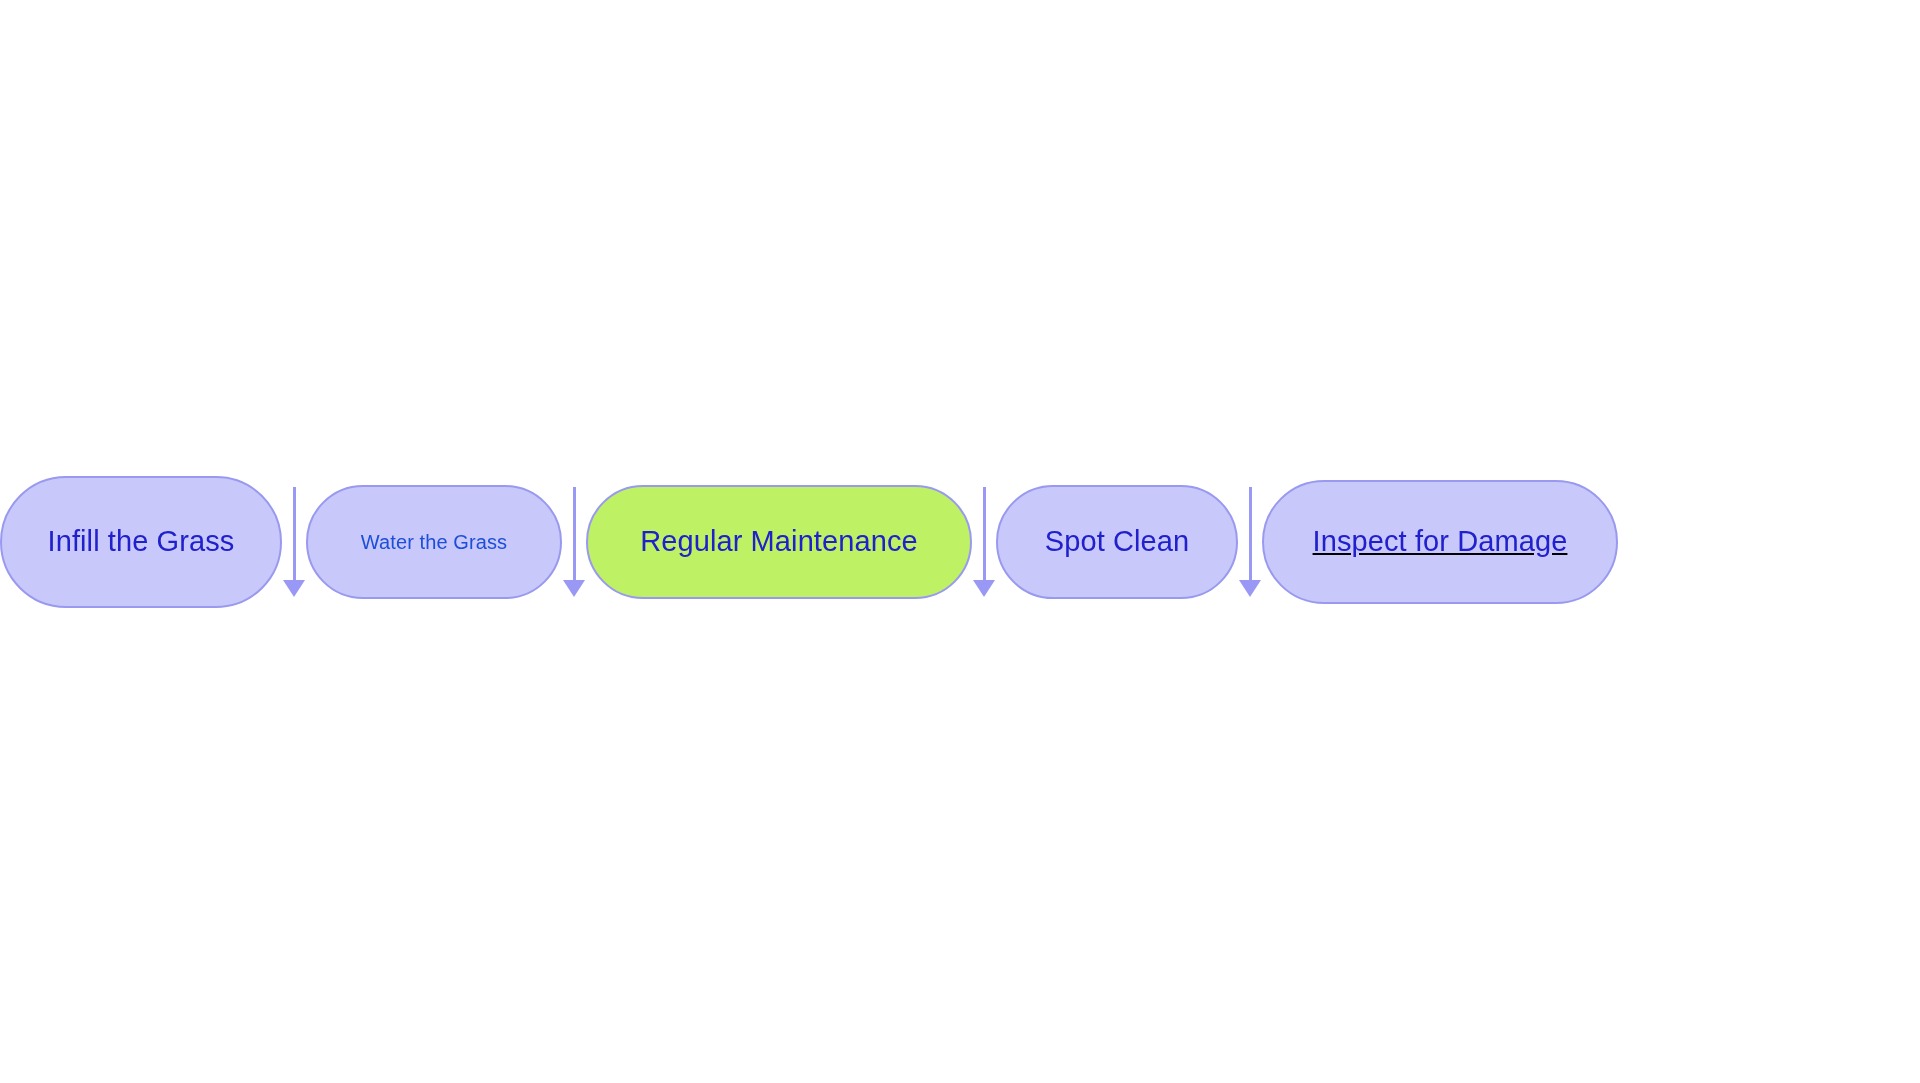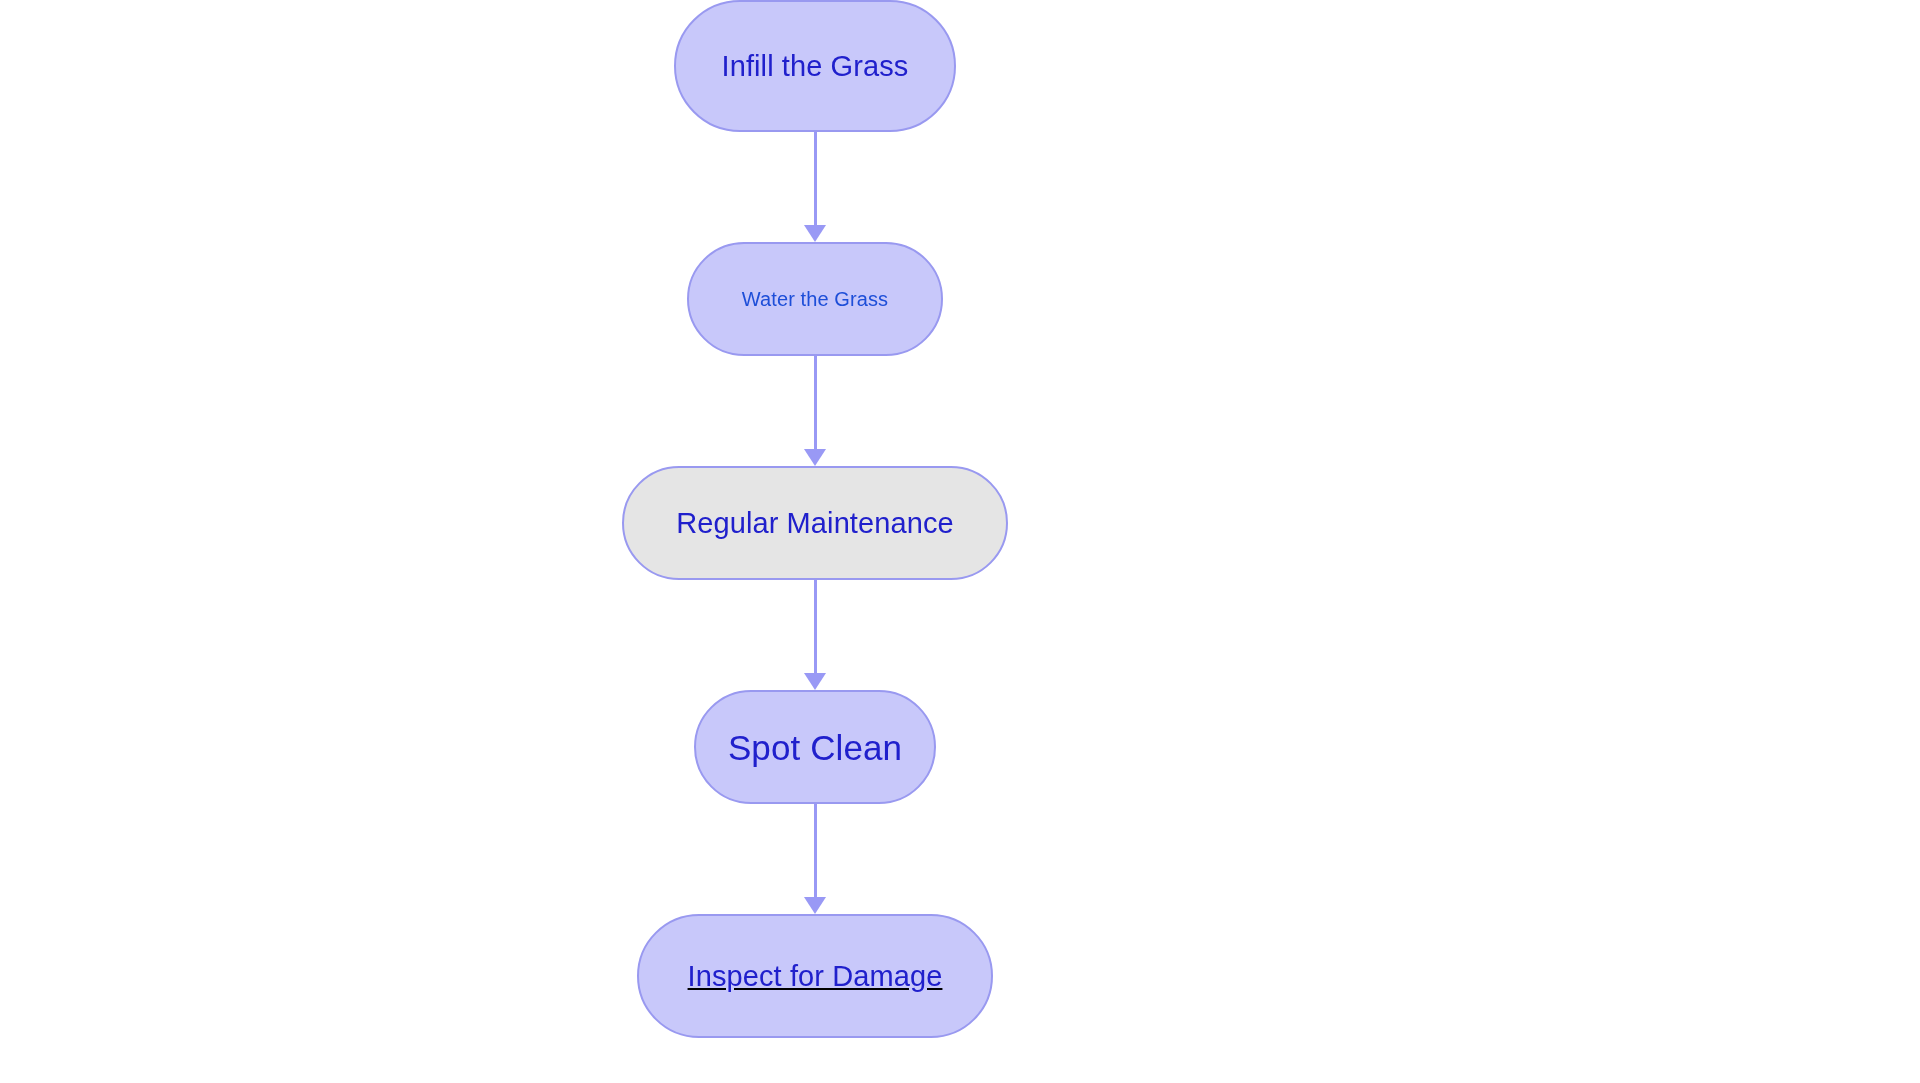--- a/index.html
+++ b/index.html
@@ -22,21 +22,21 @@
     background: #ffffff;
   }
 
   .flow-stack {
     position: absolute;
     left: 0;
     top: 0;
     width: 1630px;
     height: 1083px;
     display: flex;
-    flex-direction: column;
+    flex-direction: row;
     align-items: center;
   }
 
   
   .node {
     box-sizing: border-box;
     display: flex;
     align-items: center;
     justify-content: center;
     background: #c8c8fa;
@@ -97,31 +97,31 @@
 
     <div class="node" style="width: 256px; height: 114px; background: rgb(200, 200, 250); border-color: rgb(153, 153, 240); border-width: 2px;">
       <span class="node-label" style="color: #1d4ed8; font-size: 20px;">Water the Grass</span>
     </div>
 
     <div class="connector" style="height: 110px;">
       <div class="connector-line" style="background: rgb(153, 153, 245); width: 3px;"></div>
       <div class="connector-arrowhead" style="border-top-color: rgb(153, 153, 245);"></div>
     </div>
 
-    <div class="node" style="width: 386px; height: 114px; background: #e5e5e5; border-color: rgb(153, 153, 240); border-width: 2px;">
+    <div class="node" style="width: 386px; height: 114px; background: #bef264; border-color: rgb(153, 153, 240); border-width: 2px;">
       <span class="node-label" style="color: rgb(32, 32, 204); font-size: 29px;">Regular Maintenance</span>
     </div>
 
     <div class="connector" style="height: 110px;">
       <div class="connector-line" style="background: rgb(153, 153, 245); width: 3px;"></div>
       <div class="connector-arrowhead" style="border-top-color: rgb(153, 153, 245);"></div>
     </div>
 
     <div class="node" style="width: 242px; height: 114px; background: rgb(200, 200, 250); border-color: rgb(153, 153, 240); border-width: 2px;">
-      <span class="node-label" style="color: rgb(32, 32, 204); font-size: 35px;">Spot Clean</span>
+      <span class="node-label" style="color: rgb(32, 32, 204); font-size: 29px;">Spot Clean</span>
     </div>
 
     <div class="connector" style="height: 110px;">
       <div class="connector-line" style="background: rgb(153, 153, 245); width: 3px;"></div>
       <div class="connector-arrowhead" style="border-top-color: rgb(153, 153, 245);"></div>
     </div>
 
     <div class="node" style="width: 356px; height: 124px; background: rgb(200, 200, 250); border-color: rgb(153, 153, 240); border-width: 2px; text-decoration: underline;">
       <span class="node-label" style="color: rgb(32, 32, 204); font-size: 29px;">Inspect for Damage</span>
     </div>

